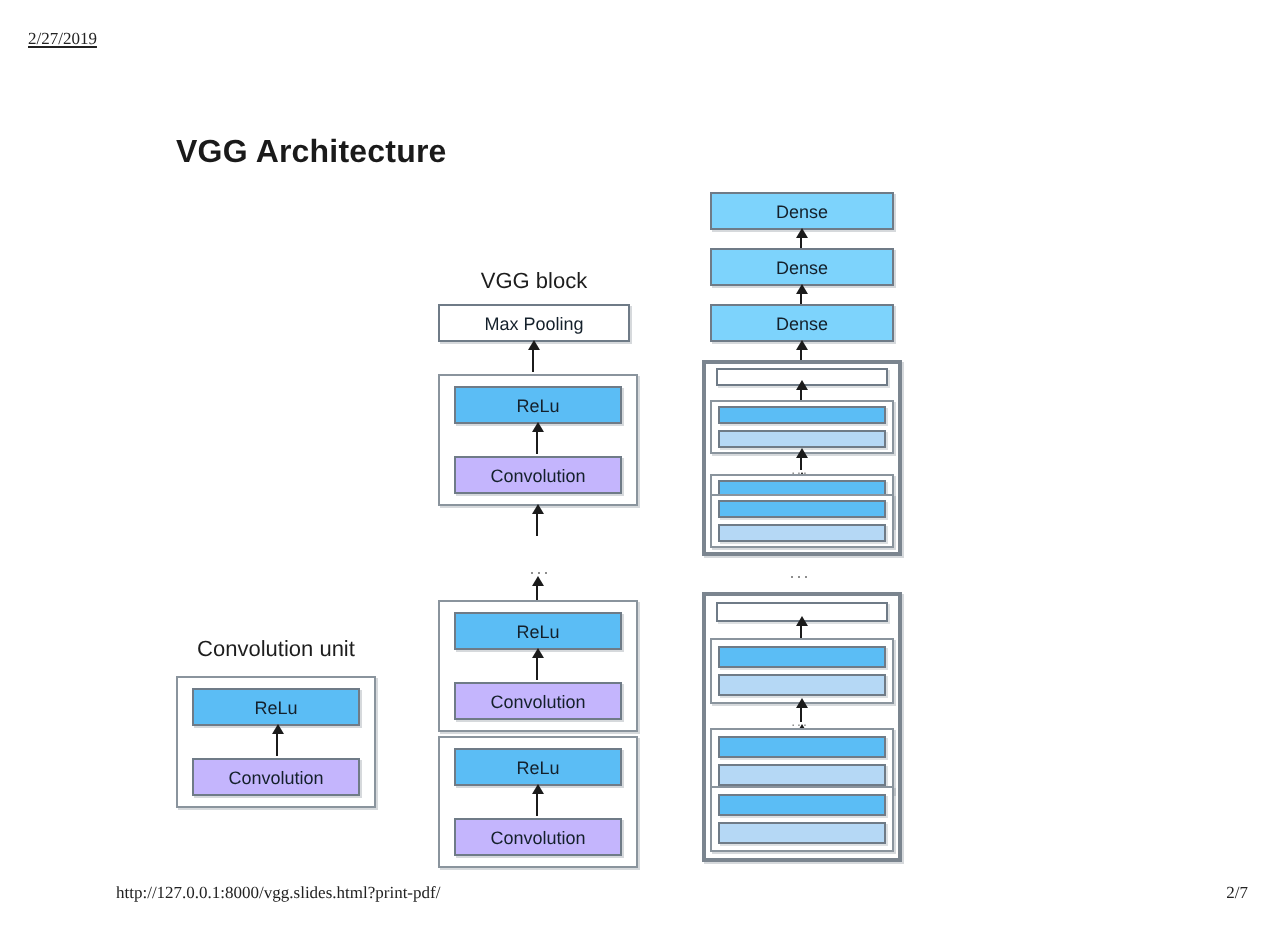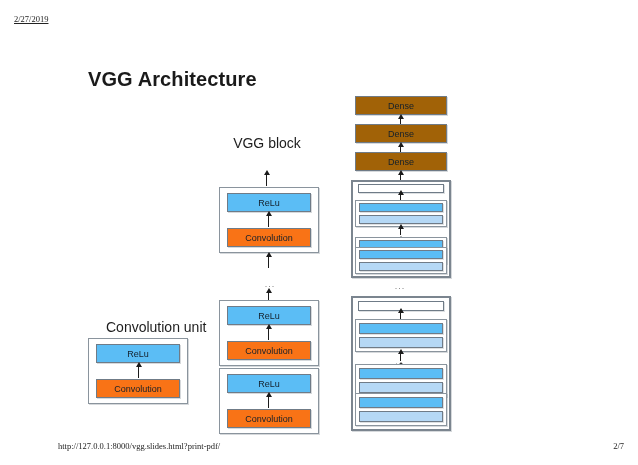--- a/index.html
+++ b/index.html
@@ -24,43 +24,43 @@
   .ph-left  { position: absolute; left: 14px;  top: 0; text-decoration: underline; }
   .ph-mid   { position: absolute; left: 0; right: 0; top: 0; text-align: center; }
   .pf-left  { position: absolute; left: 14px;  top: 0; padding-left: 44px; }
   .pf-right { position: absolute; right: 14px; top: 0; }
 
   
   .slide { position: absolute; left: 0; top: 34px; width: 638px; height: 400px; }
 
   .slide-title {
     position: absolute; left: 88px; top: 34px;
-    font-size: 20px; font-weight: bold; letter-spacing: .1px;
+    font-size: 16px; font-weight: bold; letter-spacing: .1px;
     color: #1a1a1a;
   }
 
   
   .caption {
     position: absolute;
-    font-size: 14px; color: #1d1d1d;
+    font-size: 11px; color: #1d1d1d;
     text-align: center; white-space: nowrap;
   }
 
   .node {
     position: absolute;
     border: 1px solid #6f7b87;
     background: #ffffff;
     font-size: 9px;
     color: #14202b;
     display: flex; align-items: center; justify-content: center;
     box-shadow: 1px 1px 0 rgba(120,130,140,.30);
   }
   .node.relu  { background: #5bbdf5; }
-  .node.conv  { background: #f97316; }
-  .node.dense { background: #a16207; }
+  .node.conv  { background: #c4b5fd; }
+  .node.dense { background: #7dd3fc; }
   .node.pool  { background: #ffffff; }
 
   
   .frame {
     position: absolute;
     border: 1px solid #8a949d;
     background: #ffffff;
     box-shadow: 1px 1px 0 rgba(120,130,140,.30);
   }
   .frame.thick { border: 2px solid #7b858f; }
@@ -94,32 +94,33 @@
 <body>
 
 <div class="print-header">
   <span class="ph-left">2/27/2019</span>
 </div>
 
 <div class="slide">
 
   <div class="slide-title">VGG Architecture</div>
 
-  <div class="caption" style="left:106px; top:285px; width:100px;">Convolution unit</div>
+  <div class="caption" style="left:88px; top:285px; width:100px;">Convolution unit</div>
 
   <div class="frame" style="left:88px; top:304px; width:100px; height:66px;"></div>
 
   <div class="node relu" style="left:96px; top:310px; width:84px; height:19px;">ReLu</div>
 
   <div class="arrow" style="left:138px; top:332px; height:12px;"></div>
 
   <div class="node conv" style="left:96px; top:345px; width:84px; height:19px;">Convolution</div>
 
   <div class="caption" style="left:219px; top:101px; width:96px;">VGG block</div>
 
+  <div class="node pool" style="left:219px; top:118px; width:96px; height:19px;">Max Pooling</div>
 
   <div class="arrow" style="left:266px; top:140px; height:12px;"></div>
 
   <div class="frame" style="left:219px; top:153px; width:100px; height:66px;"></div>
   <div class="node relu" style="left:227px; top:159px; width:84px; height:19px;">ReLu</div>
   <div class="arrow" style="left:268px; top:181px; height:12px;"></div>
   <div class="node conv" style="left:227px; top:194px; width:84px; height:19px;">Convolution</div>
 
   <div class="arrow" style="left:268px; top:222px; height:12px;"></div>
 

